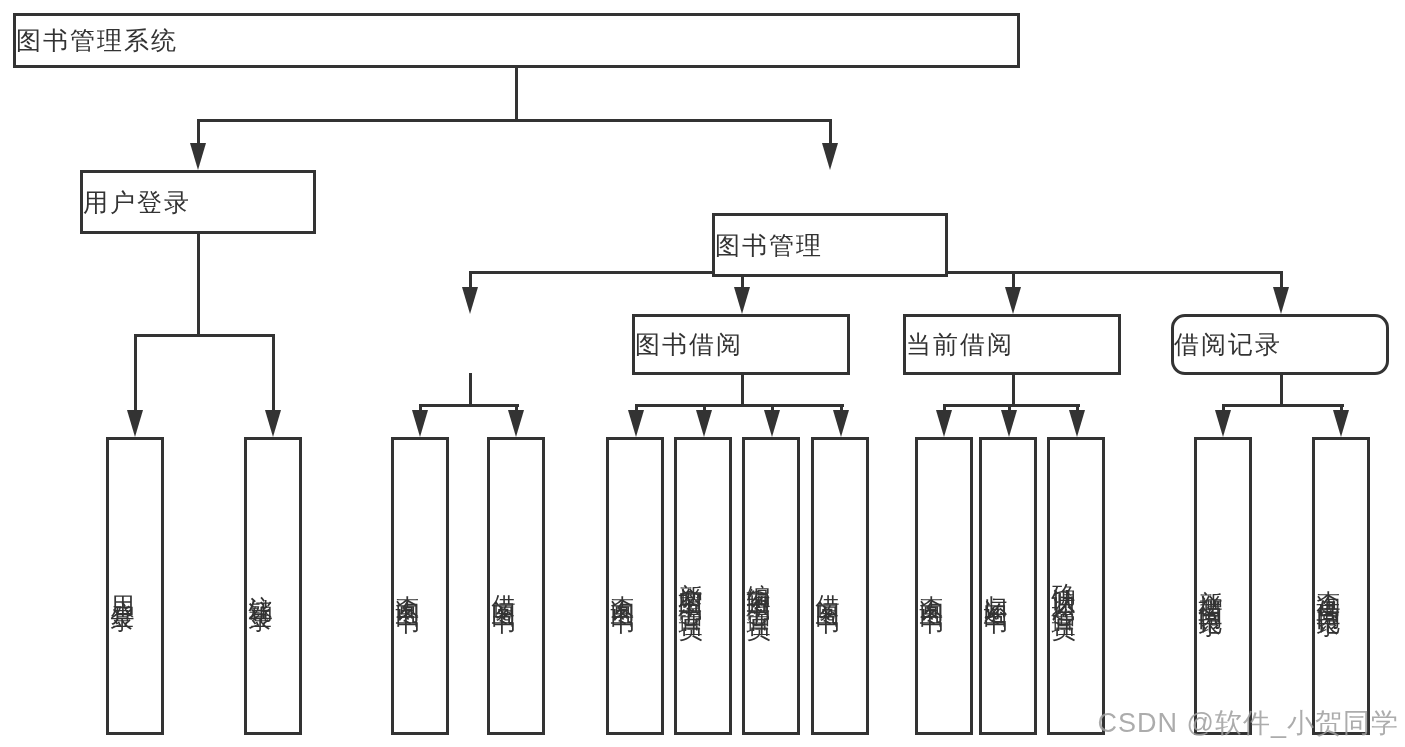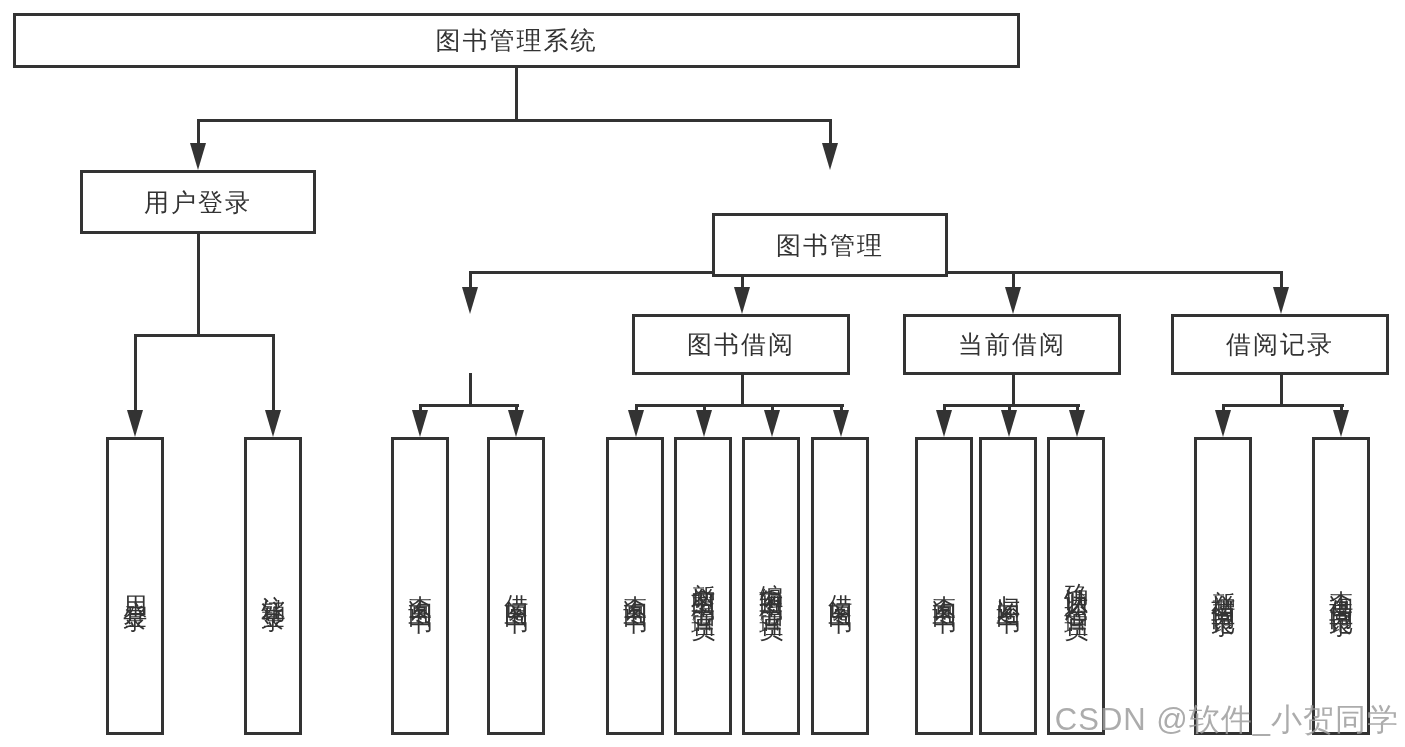--- a/index.html
+++ b/index.html
@@ -11,21 +11,20 @@
     color:#333333;
     overflow:hidden;
   }
   .box{
     position:absolute;
     box-sizing:border-box;
     background:#ffffff;
     border:3px solid #333333;
     display:flex;
     align-items:center;
-    justify-content:center;
     font-size:25px;
     letter-spacing:2px;
     color:#333333;
     z-index:2;
   }
   .vbox .lbl{
     writing-mode:vertical-rl;
     text-orientation:mixed;
     letter-spacing:5px;
     line-height:1.1;
@@ -36,21 +35,21 @@
   .hline{position:absolute;height:3px;background:#333333;z-index:1;}
   .arrow{
     position:absolute;width:0;height:0;z-index:1;
     border-left:8px solid transparent;
     border-right:8px solid transparent;
     border-top:27px solid #333333;
   }
   #watermark{
     position:absolute;
     right:6px;bottom:6px;
-    font-size:31px;
+    font-size:27px;
     letter-spacing:1px;
     color:rgba(158,158,158,0.85);
     z-index:5;
     white-space:nowrap;
   }
 </style>
 </head>
 <body>
 
 <div id="stage">
@@ -90,21 +89,21 @@
   <div class="arrow" style="left:1005px;top:287px;"></div>
   <div class="vline" style="left:1279.5px;top:271px;height:18px;"></div>
   <div class="arrow" style="left:1273px;top:287px;"></div>
 
   <div class="box" style="left:632px;top:314px;width:218px;height:61px;">
     <span>图书借阅</span>
   </div>
   <div class="box" style="left:903px;top:314px;width:218px;height:61px;">
     <span>当前借阅</span>
   </div>
-  <div class="box" style="left:1171px;top:314px;width:218px;height:61px;">
+  <div class="box" style="left:1171px;top:314px;width:218px;height:61px;border-radius:14px;">
     <span>借阅记录</span>
   </div>
 
   <div class="vline" style="left:468.5px;top:373px;height:34px;"></div>
   <div class="hline" style="left:418.5px;top:404px;width:100px;"></div>
   <div class="vline" style="left:418.5px;top:404px;height:10px;"></div>
   <div class="arrow" style="left:412px;top:410px;"></div>
   <div class="vline" style="left:514.5px;top:404px;height:10px;"></div>
   <div class="arrow" style="left:508px;top:410px;"></div>
 

